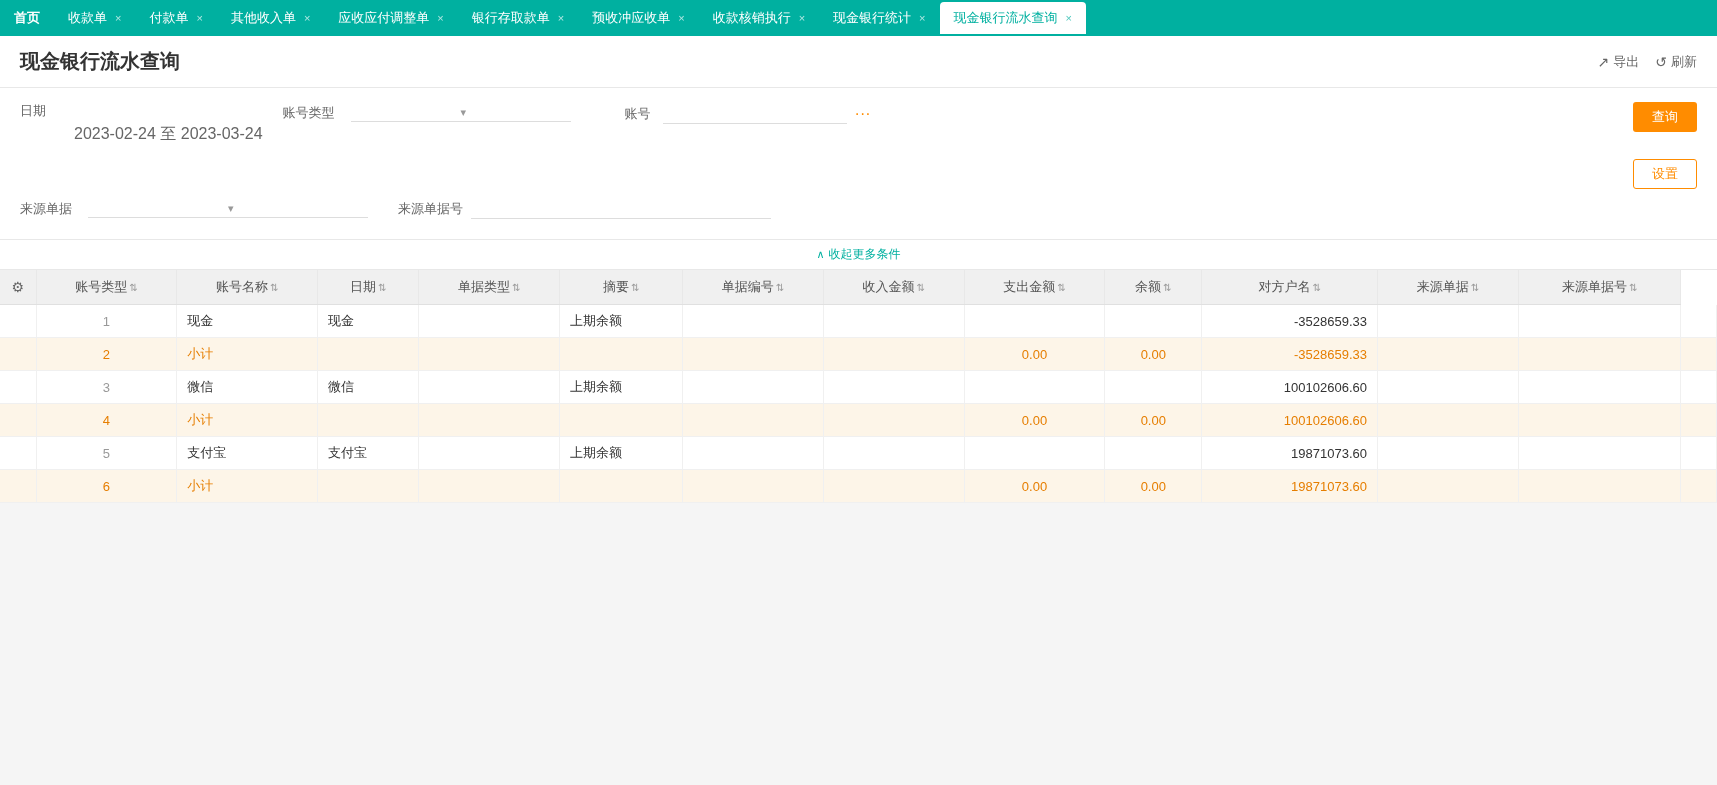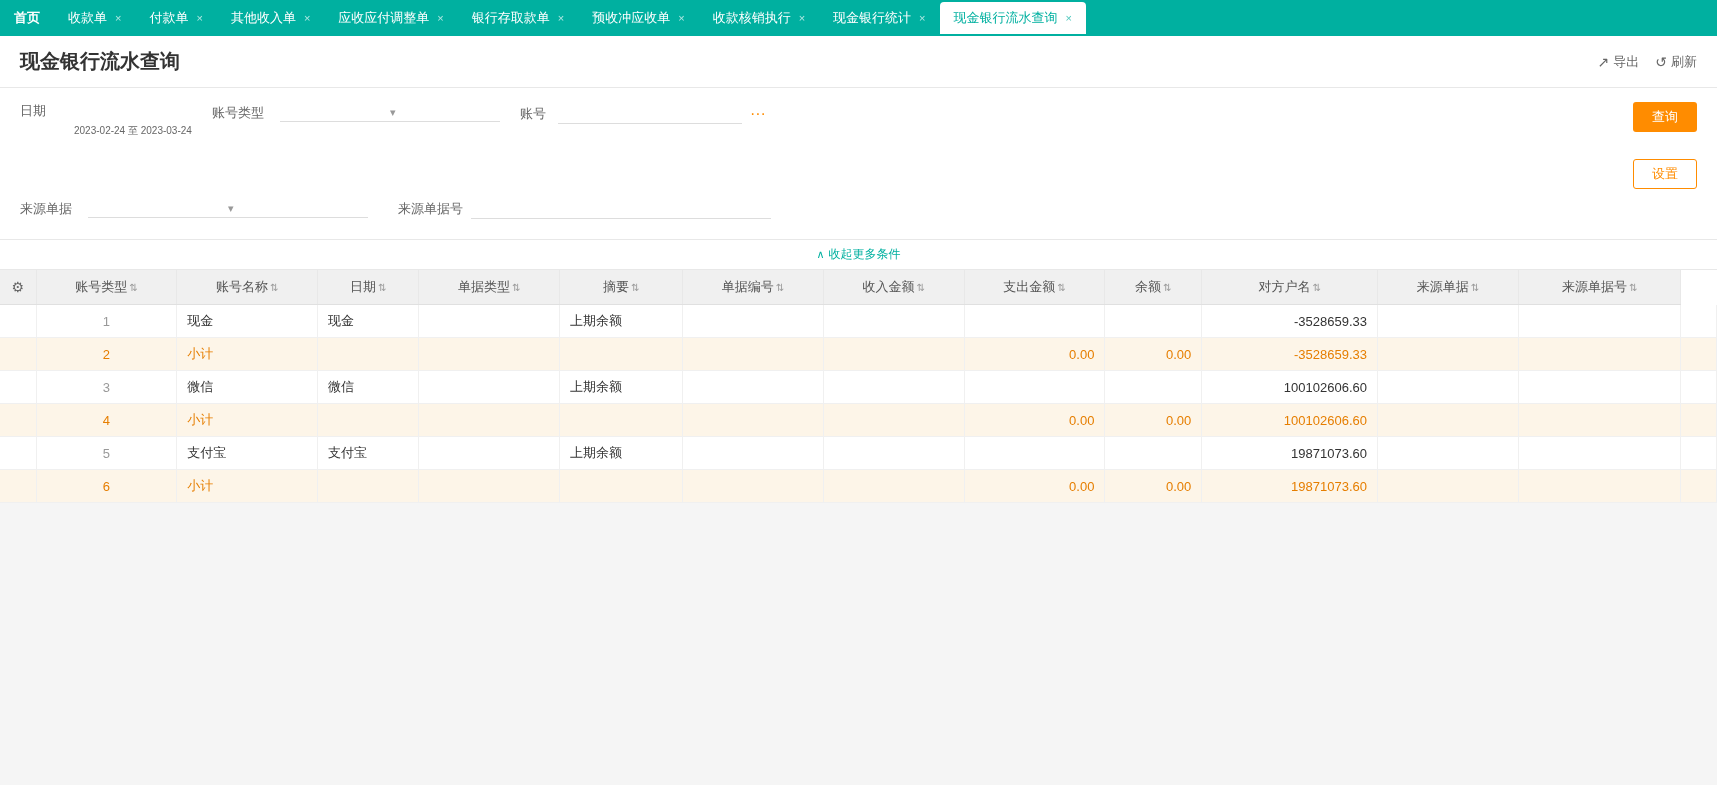--- a/index.html
+++ b/index.html
@@ -102,21 +102,21 @@
       font-size: 13px;
     }
     .date-opt.active {
       background: #ff8c00;
       color: #fff;
       border-radius: 10px;
       padding: 2px 10px;
     }
     .date-range {
       color: #666;
-      font-size: 10px;
+      font-size: 16px;
       margin-left: 4px;
     }
     .filter-input {
       border: none;
       border-bottom: 1px solid #ddd;
       outline: none;
       padding: 2px 4px;
       font-size: 13px;
       min-width: 160px;
       background: transparent;
@@ -213,21 +213,21 @@
       background: #fdf5e8;
     }
     tbody tr.subtotal td {
       color: #e67e00;
     }
     .row-num {
       color: #999;
       text-align: center;
     }
     td.amount {
-      text-align: right;
+      text-align: center;
     }
     td.balance-cell {
       text-align: right;
       margin-top: 20px;
     }
     .gear-icon {
       font-size: 14px;
       color: #666;
       cursor: pointer;
     }
@@ -304,21 +304,21 @@
 
     <div style="display:flex;align-items:center;gap:8px;margin-top:2px;">
       <span class="filter-label" style="min-width:60px;">账号类型</span>
       <div class="filter-select" style="min-width:220px;">
         <span></span>
         <span class="arrow">▾</span>
       </div>
     </div>
 
     <div style="display:flex;align-items:center;gap:8px;margin-top:2px;">
-      <span class="filter-label" style="min-width:30px;">账号</span>
+      <span class="filter-label" style="min-width:30px;margin-left:34px;">账号</span>
       <input class="filter-input" style="min-width: 180px;">
       <span class="three-dots">···</span>
     </div>
 
     <div class="action-buttons" style="margin-left:auto;gap:27px;">
       <button class="btn-query">查询</button>
       <button class="btn-settings">设置</button>
     </div>
   </div>
 

